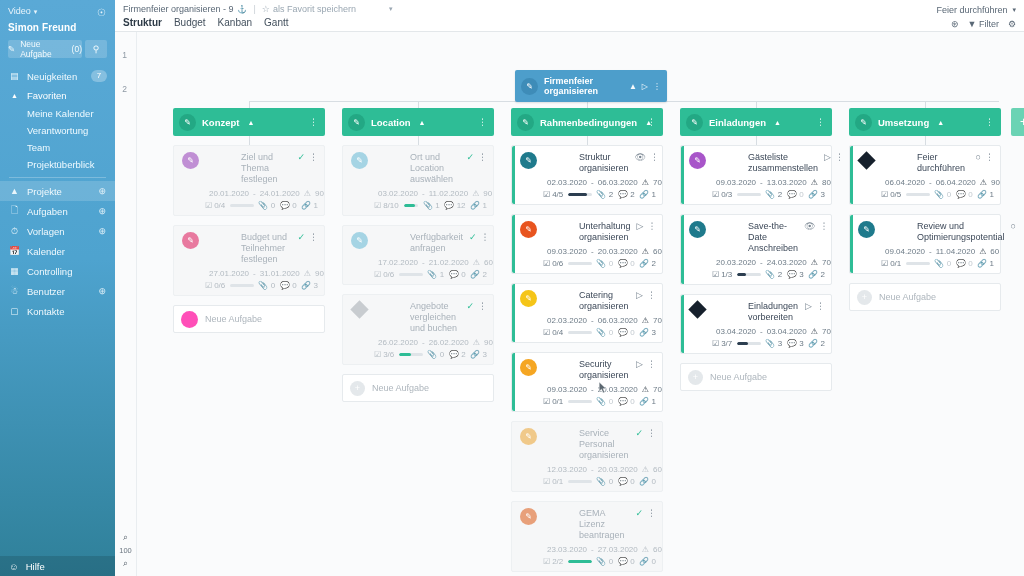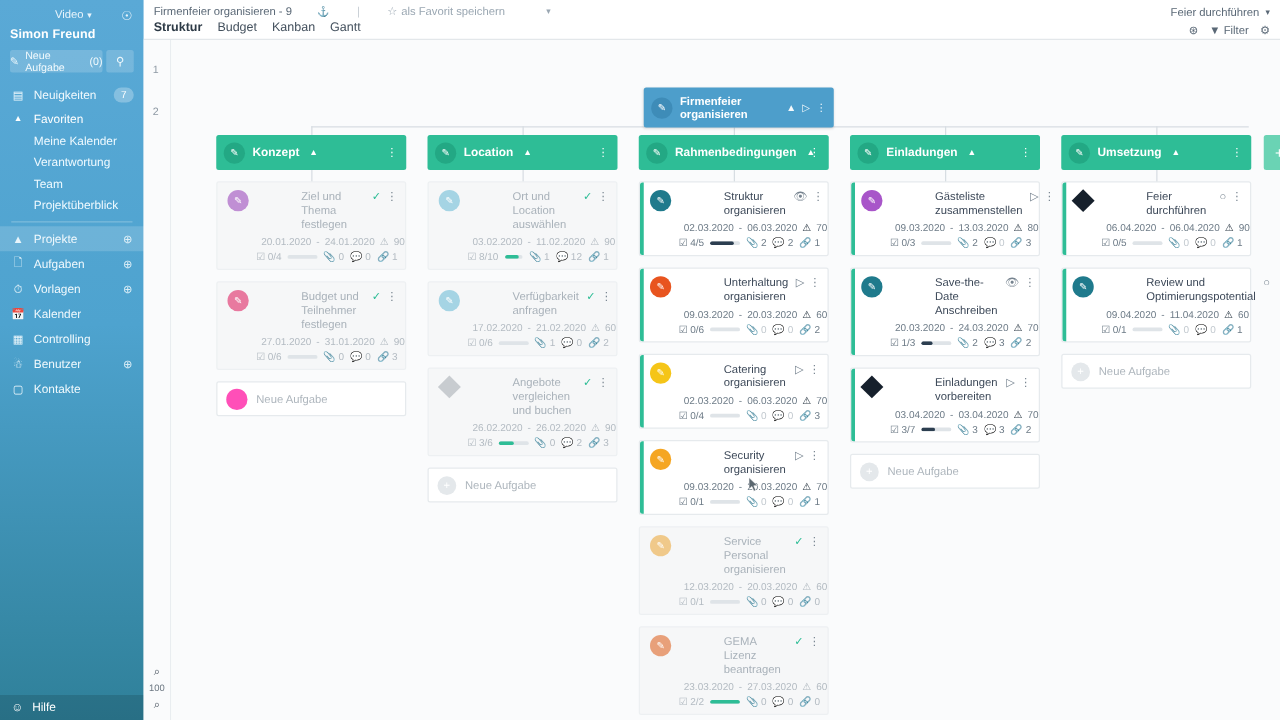--- a/index.html
+++ b/index.html
@@ -14,21 +14,21 @@
   .app { display:flex; width:1024px; height:576px; }
 
   
   .sidebar {
     width:115px; height:576px; flex:0 0 115px;
     background:linear-gradient(180deg,#5aa9d6 0%,#4ea3cf 45%,#2f8099 100%);
     color:#fff; position:relative;
     display:flex; flex-direction:column;
   }
   .sb-top { padding:6px 8px 0 8px; }
-  .sb-video { display:flex; align-items:flex-end; font-size:9px; color:#e8f4fb;margin-left:36px; }
+  .sb-video { display:flex; align-items:flex-end; font-size:9px; color:#e8f4fb; }
   .sb-video .chev { margin-left:3px; font-size:7px; }
   .sb-bell { position:absolute; right:9px; top:7px; font-size:10px; color:#eaf5fb; }
   .sb-user { font-size:10px; font-weight:bold; color:#ffffff; margin:6px 0 7px 0; letter-spacing:.1px;}
   .sb-newtask-row { display:flex; gap:3px; padding:0 8px 8px 8px; }
   .sb-newtask {
     flex:1; background:rgba(255,255,255,.18); border-radius:2px;
     height:18px; display:flex; align-items:center; justify-content:center;
     gap:5px; font-size:8.5px; color:#f2fafd;
   }
   .sb-search {
@@ -55,21 +55,21 @@
   .sb-sep { height:1px; background:rgba(255,255,255,.25); margin:4px 9px 3px 9px; }
   .sb-help {
     position:absolute; bottom:0; left:0; right:0; height:20px;
     background:rgba(0,0,0,.13); display:flex; align-items:center;
     gap:7px; padding:0 9px; font-size:9.5px;
   }
 
   
   .main { flex:1; height:576px; display:flex; flex-direction:column; background:#fff; position:relative;}
   .topbar { height:32px; border-bottom:1px solid #e3e7ea; position:relative; padding:4px 0 0 8px;}
-  .tb-proj { display:flex; align-items:flex-end; font-size:9px; color:#5a6876; gap:20px;}
+  .tb-proj { display:flex; align-items:flex-end; font-size:9px; color:#5a6876; gap:4px;}
   .tb-proj .pin { font-size:8px; color:#9aa7b2;}
   .tb-divider { color:#c7ced4; margin:0 2px;}
   .tb-fav { color:#9aa7b2; display:flex; align-items:center; gap:3px; }
   .tb-fav .chev2 { margin-left:30px; font-size:7px; }
   .tb-tabs { display:flex; gap:12px; margin-top:3px; font-size:10px; color:#43505d;}
   .tb-tabs .tab { cursor:pointer;text-align:right; }
   .tb-tabs .tab.active { font-weight:bold; color:#2d3a46;}
   .tb-right { position:absolute; right:8px; top:5px; text-align:right; }
   .tb-right .row1 { font-size:9px; color:#5a6876; display:flex; align-items:center; gap:5px; justify-content:flex-end;}
   .tb-right .row2 { font-size:9px; color:#5a6876; display:flex; align-items:center; gap:9px; justify-content:flex-end; margin-top:4px;}

